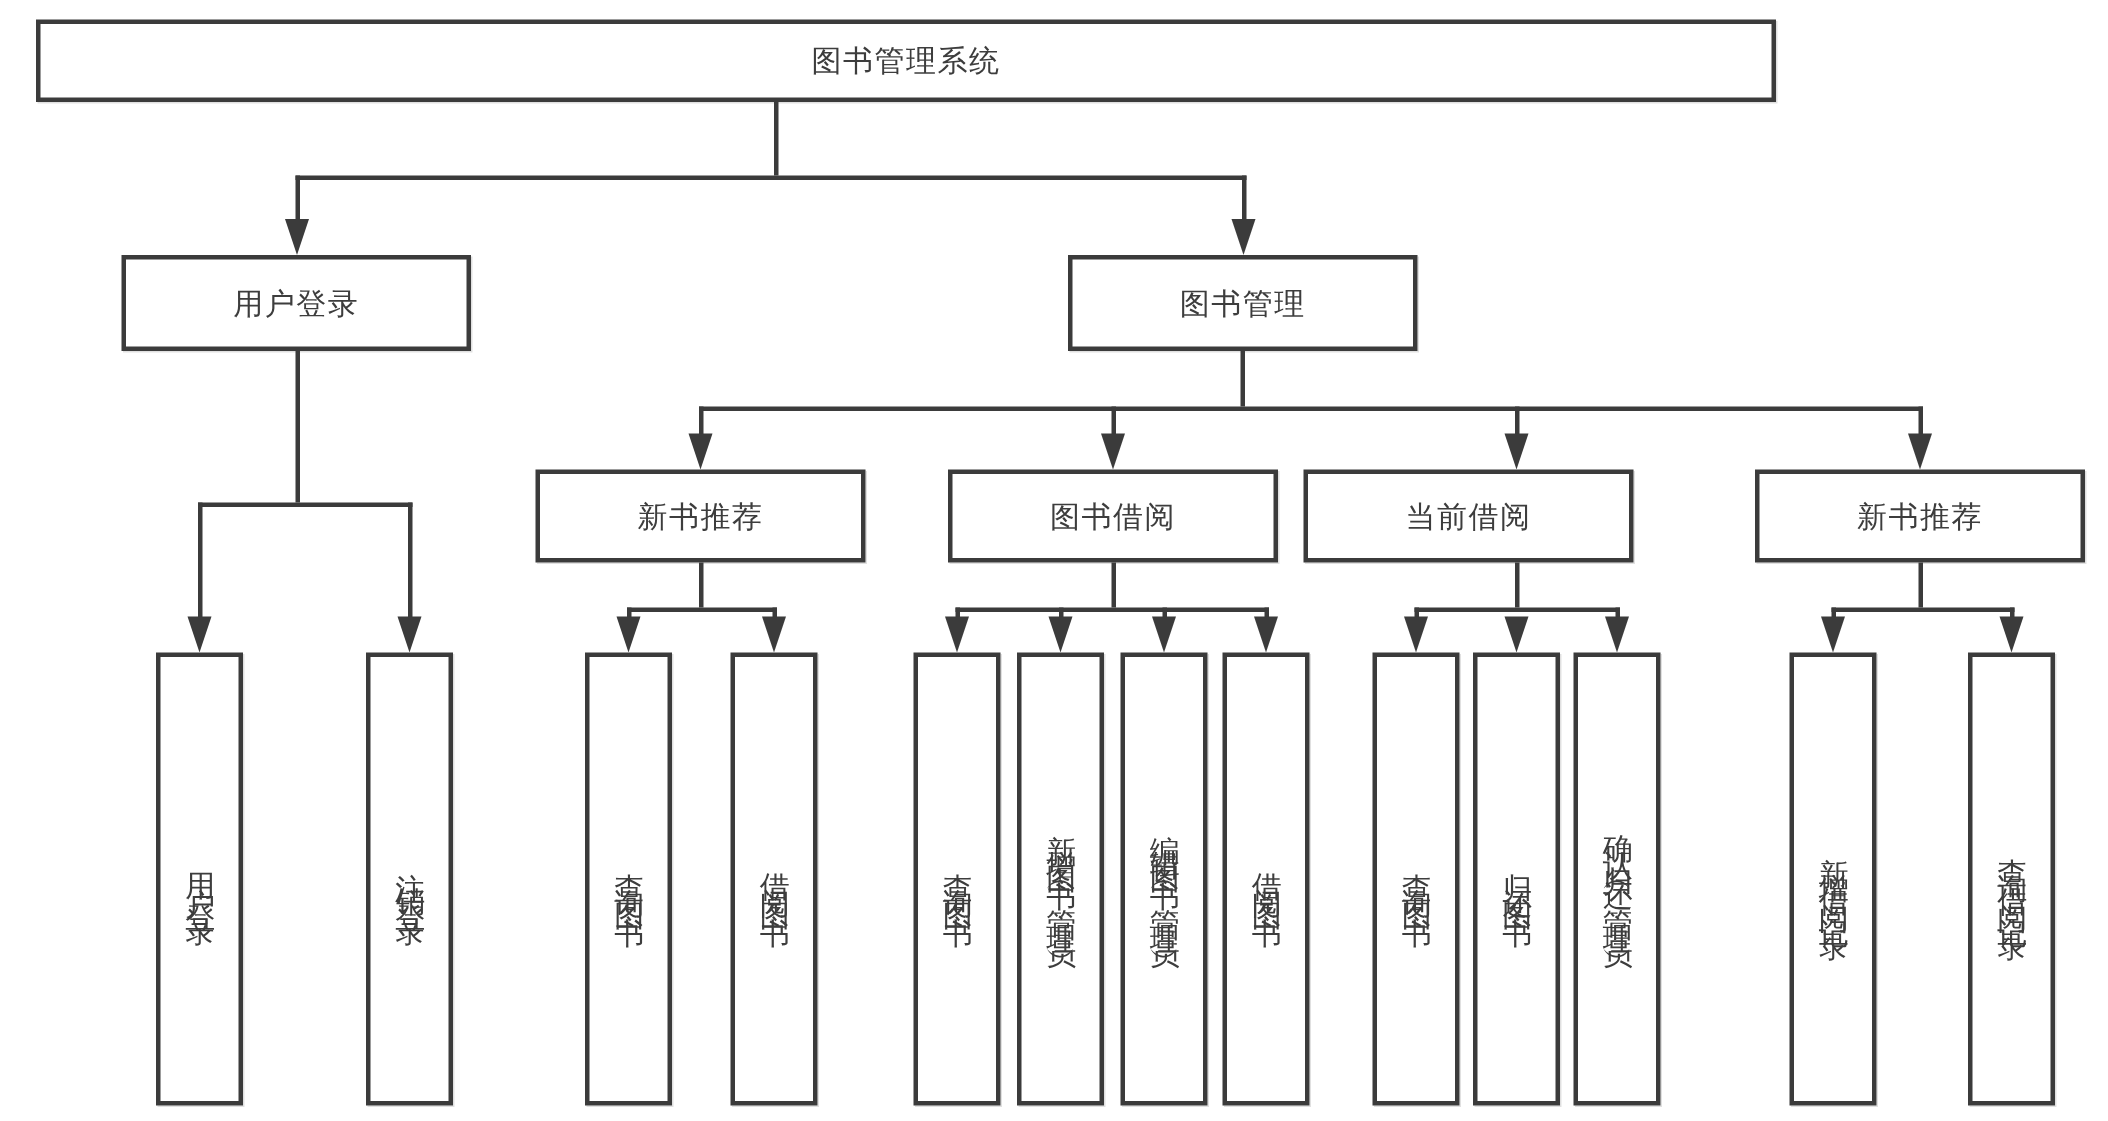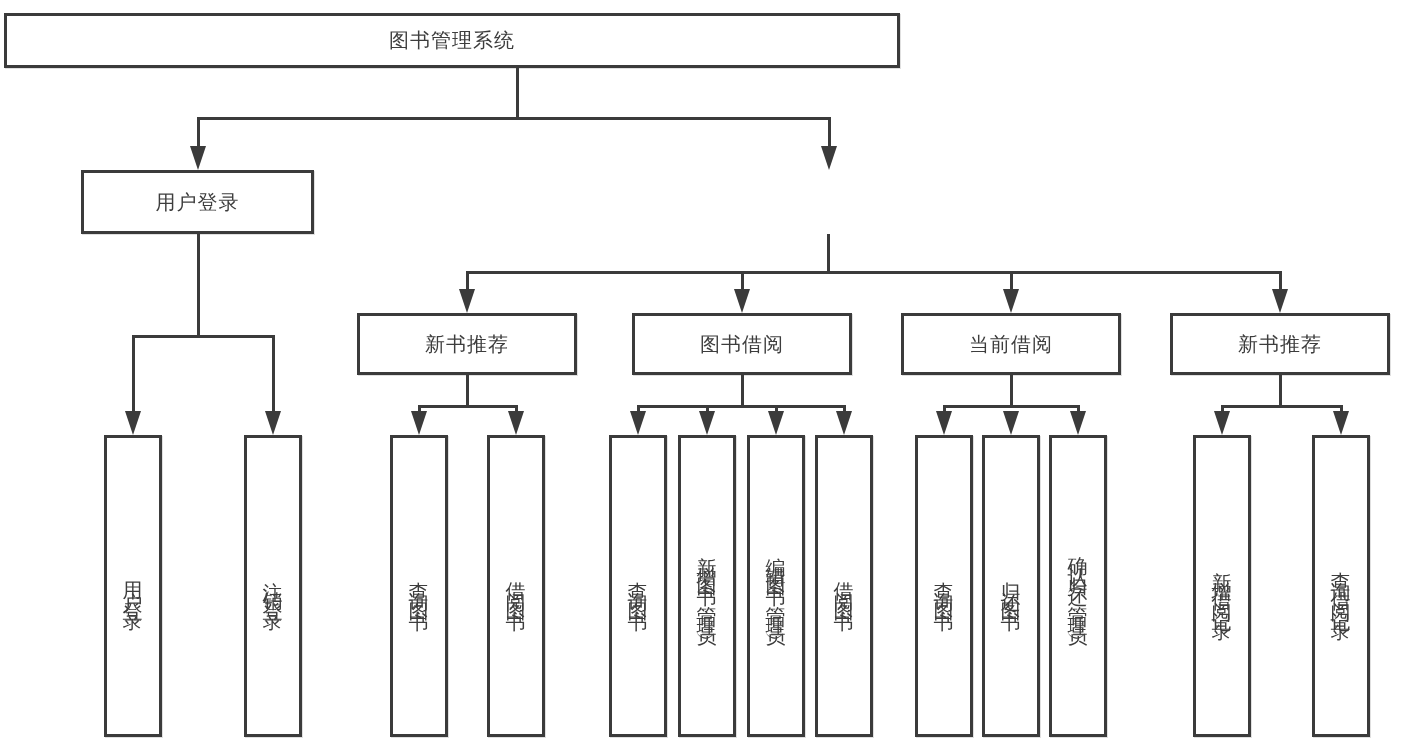--- a/index.html
+++ b/index.html
@@ -58,33 +58,36 @@
     color: var(--watermark, #c49d9d);
     letter-spacing: 1px;
     z-index: 5;
   }
 </style>
 </head>
 <body>
 
 <div id="stage">
 
-  <div class="hbox" style="left:4px; top:13px; width:896px; height:55px;">
+  <div class="hbox" style="left:24px; top:13px; width:1160px; height:55px;">
     <span>图书管理系统</span>
   </div>
 
   <div class="vline" style="left:515.5px; top:68px; height:49px;"></div>
   <div class="hline" style="left:196.5px; top:117px; width:634px;"></div>
   <div class="vline" style="left:196.5px; top:117px; height:34px;"></div>
   <div class="vline" style="left:827.5px; top:117px; height:34px;"></div>
   <div class="arrow" style="left:190px; top:146px;"></div>
   <div class="arrow" style="left:821px; top:146px;"></div>
 
   <div class="hbox" style="left:81px; top:170px; width:233px; height:64px;">
     <span>用户登录</span>
+  </div>
+  <div class="hbox" style="left:712px; top:170px; width:233px; height:64px;">
+    <span>图书管理</span>
   </div>
 
   <div class="vline" style="left:196.5px; top:234px; height:101px;"></div>
   <div class="hline" style="left:131.5px; top:335px; width:143px;"></div>
   <div class="vline" style="left:131.5px; top:335px; height:80px;"></div>
   <div class="vline" style="left:271.5px; top:335px; height:80px;"></div>
   <div class="arrow" style="left:125px; top:411px;"></div>
   <div class="arrow" style="left:265px; top:411px;"></div>
 
   <div class="vline" style="left:826.5px; top:234px; height:37px;"></div>
@@ -97,21 +100,21 @@
   <div class="arrow" style="left:734px; top:289px;"></div>
   <div class="arrow" style="left:1003px; top:289px;"></div>
   <div class="arrow" style="left:1272px; top:289px;"></div>
 
   <div class="hbox" style="left:357px; top:313px; width:220px; height:62px;">
     <span>新书推荐</span>
   </div>
   <div class="hbox" style="left:632px; top:313px; width:220px; height:62px;">
     <span>图书借阅</span>
   </div>
-  <div class="hbox" style="left:901px; top:313px; width:220px; height:62px;">
+  <div class="hbox" style="left:869px; top:313px; width:220px; height:62px;">
     <span>当前借阅</span>
   </div>
   <div class="hbox" style="left:1170px; top:313px; width:220px; height:62px;">
     <span>新书推荐</span>
   </div>
 
   <div class="vline" style="left:465.5px; top:375px; height:30px;"></div>
   <div class="hline" style="left:417.5px; top:405px; width:100px;"></div>
   <div class="vline" style="left:417.5px; top:405px; height:12px;"></div>
   <div class="vline" style="left:514.5px; top:405px; height:12px;"></div>

